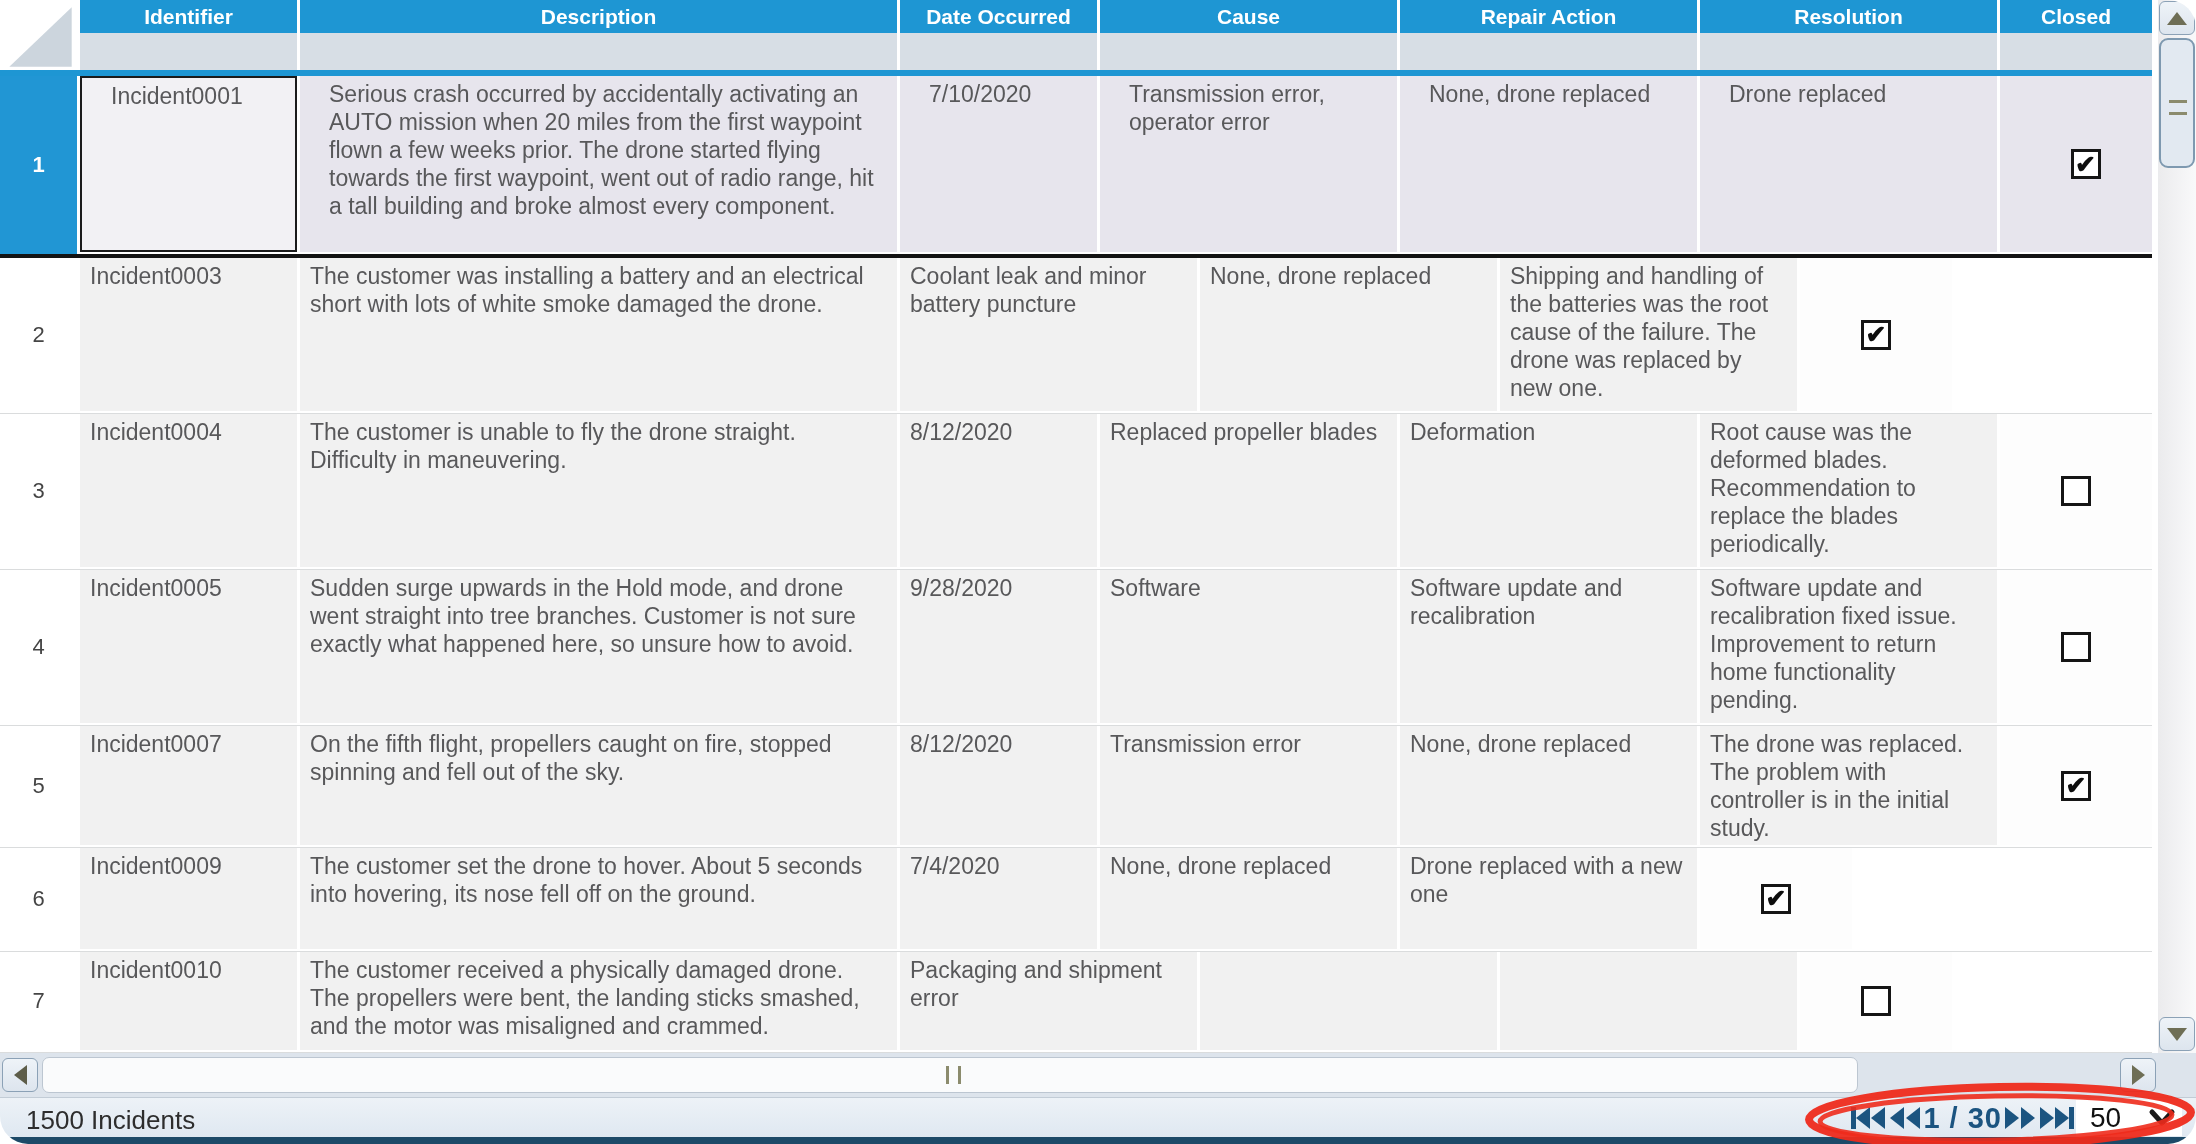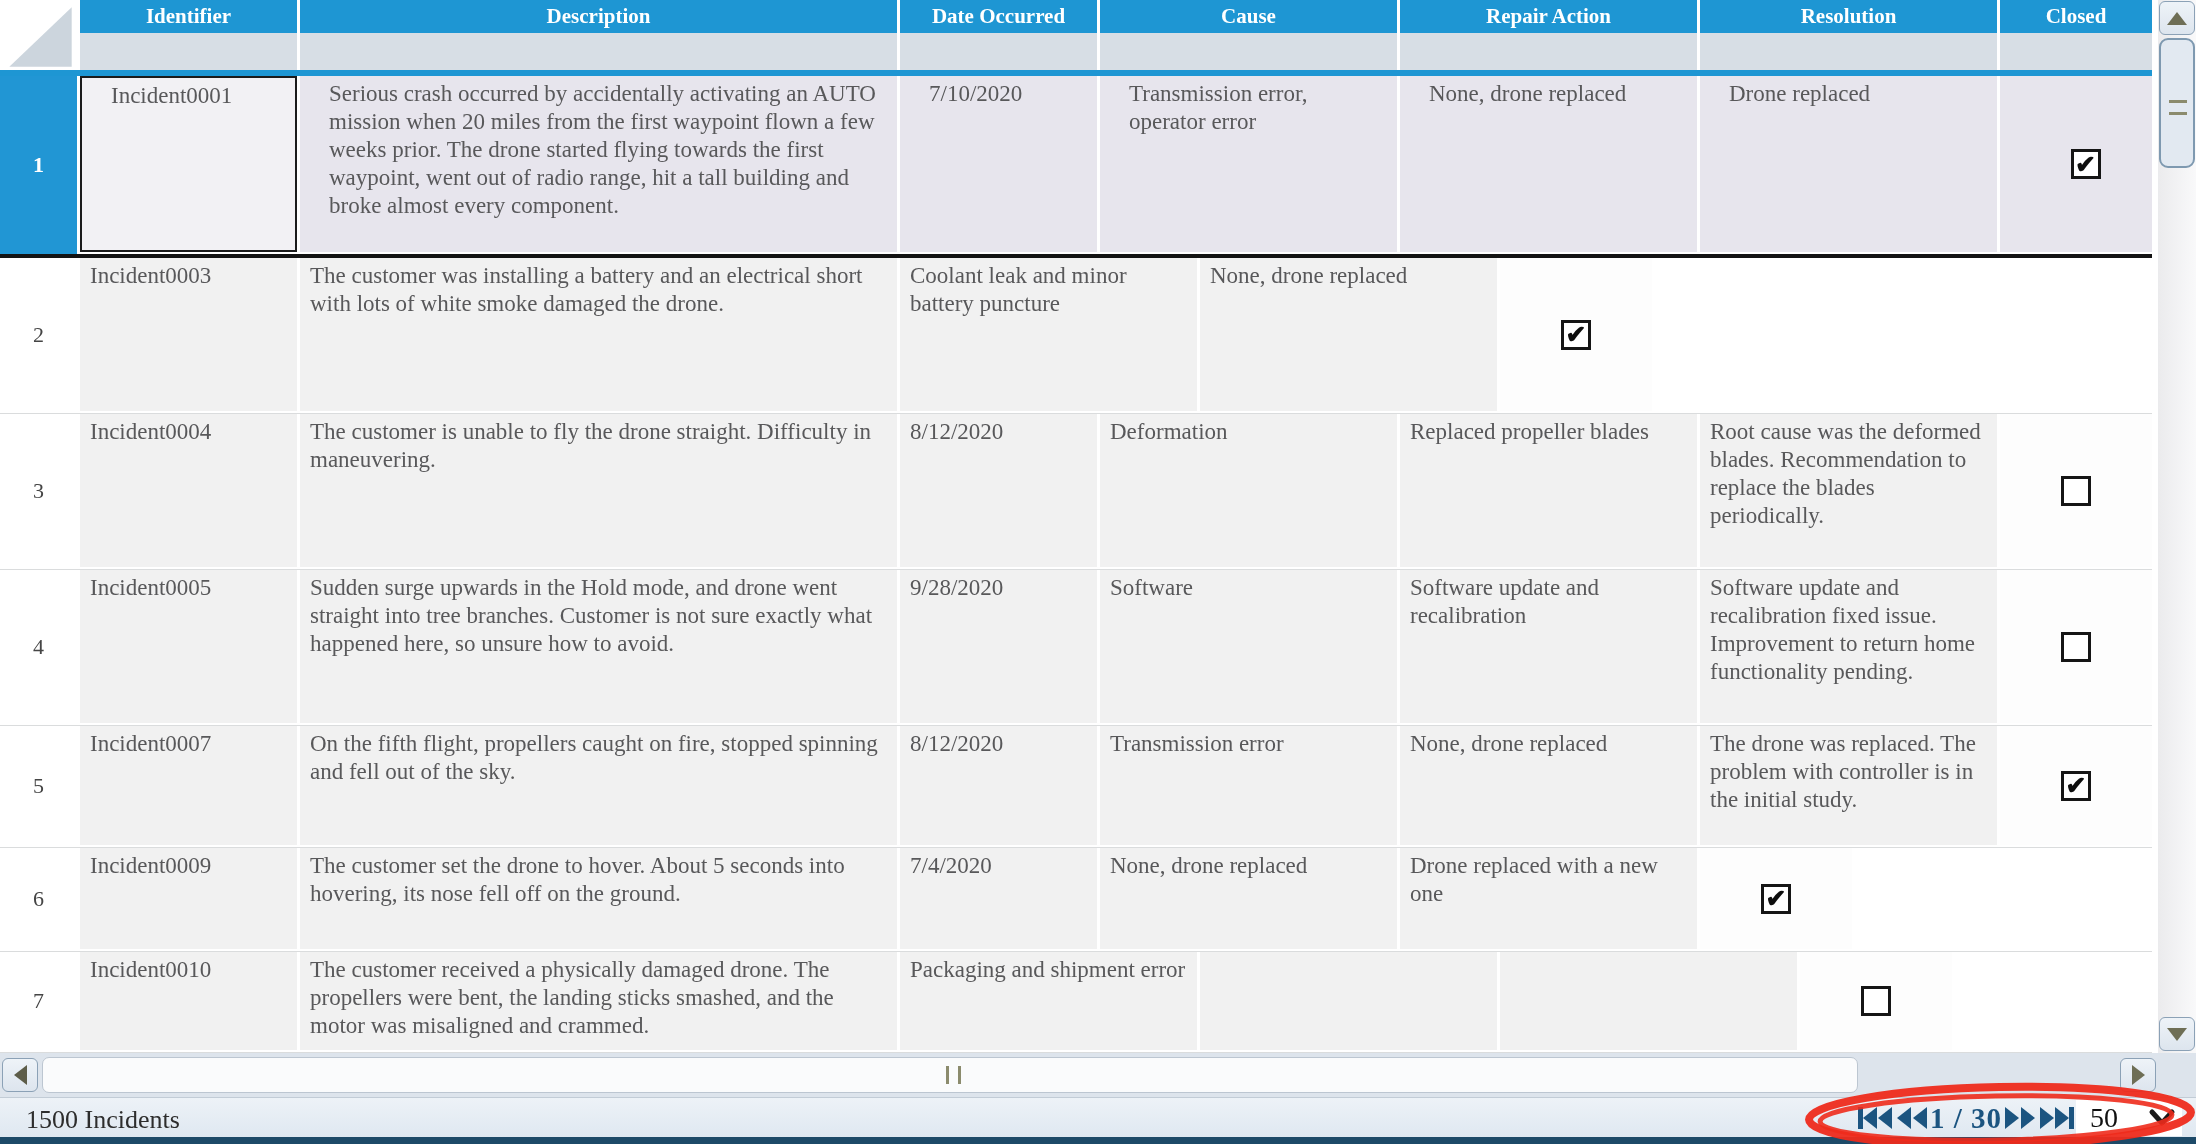--- a/index.html
+++ b/index.html
@@ -1,17 +1,17 @@
 <!DOCTYPE html>
 <html><head>
 <meta charset="utf-8">
 <style>
   html,body{margin:0;padding:0;background:#fff;}
   #app{position:relative;width:2196px;height:1144px;background:#ffffff;
-       font-family:Liberation Serif, serif;overflow:hidden;}
+       font-family:Liberation Sans, sans-serif;overflow:hidden;border-radius:28px;}
 
   
   .corner{position:absolute;left:0;top:0;width:77px;height:70px;background:#ffffff;}
   .corner-tri{position:absolute;left:8px;top:6px;right:4px;bottom:2px;background:#ccd5dd;
               clip-path:polygon(2% 98%,98% 2%,98% 98%);}
   .header-band{position:absolute;left:80px;top:0;height:33px;display:flex;}
   .subheader-band{position:absolute;left:80px;top:33px;height:37px;display:flex;}
   .hcell{box-sizing:border-box;border-right:3px solid #ffffff;background:#1e96d3;color:#ffffff;
          font-size:21px;font-weight:bold;display:flex;align-items:center;justify-content:center;}
   .hcell:last-child{border-right:none;}
@@ -122,31 +122,32 @@
     <div class="cell c-closed">
       <span class="checkbox">✔</span>
     </div>
   </div>
       <div class="trow" style="height: 156px;">
     <div class="rownum">2</div>
     <div class="cell c-identifier">Incident0003</div>
     <div class="cell c-description">The customer was installing a battery and an electrical short with lots of white smoke damaged the drone.</div>
     <div class="cell c-cause">Coolant leak and minor battery puncture</div>
     <div class="cell c-repair">None, drone replaced</div>
+    <div class="cell c-resolution">Shipping and handling of the batteries was the root cause of the failure. The drone was replaced by new one.</div>
     <div class="cell c-closed">
       <span class="checkbox">✔</span>
     </div>
   </div>
       <div class="trow" style="height: 156px;">
     <div class="rownum">3</div>
     <div class="cell c-identifier">Incident0004</div>
     <div class="cell c-description">The customer is unable to fly the drone straight. Difficulty in maneuvering.</div>
     <div class="cell c-date">8/12/2020</div>
+    <div class="cell c-repair">Replaced propeller blades</div>
     <div class="cell c-cause">Deformation</div>
-    <div class="cell c-repair">Replaced propeller blades</div>
     <div class="cell c-resolution">Root cause was the deformed blades. Recommendation to replace the blades periodically.</div>
     <div class="cell c-closed">
       <span class="checkbox"></span>
     </div>
   </div>
       <div class="trow" style="height: 156px;">
     <div class="rownum">4</div>
     <div class="cell c-identifier">Incident0005</div>
     <div class="cell c-description">Sudden surge upwards in the Hold mode, and drone went straight into tree branches. Customer is not sure exactly what happened here, so unsure how to avoid.</div>
     <div class="cell c-date">9/28/2020</div>

